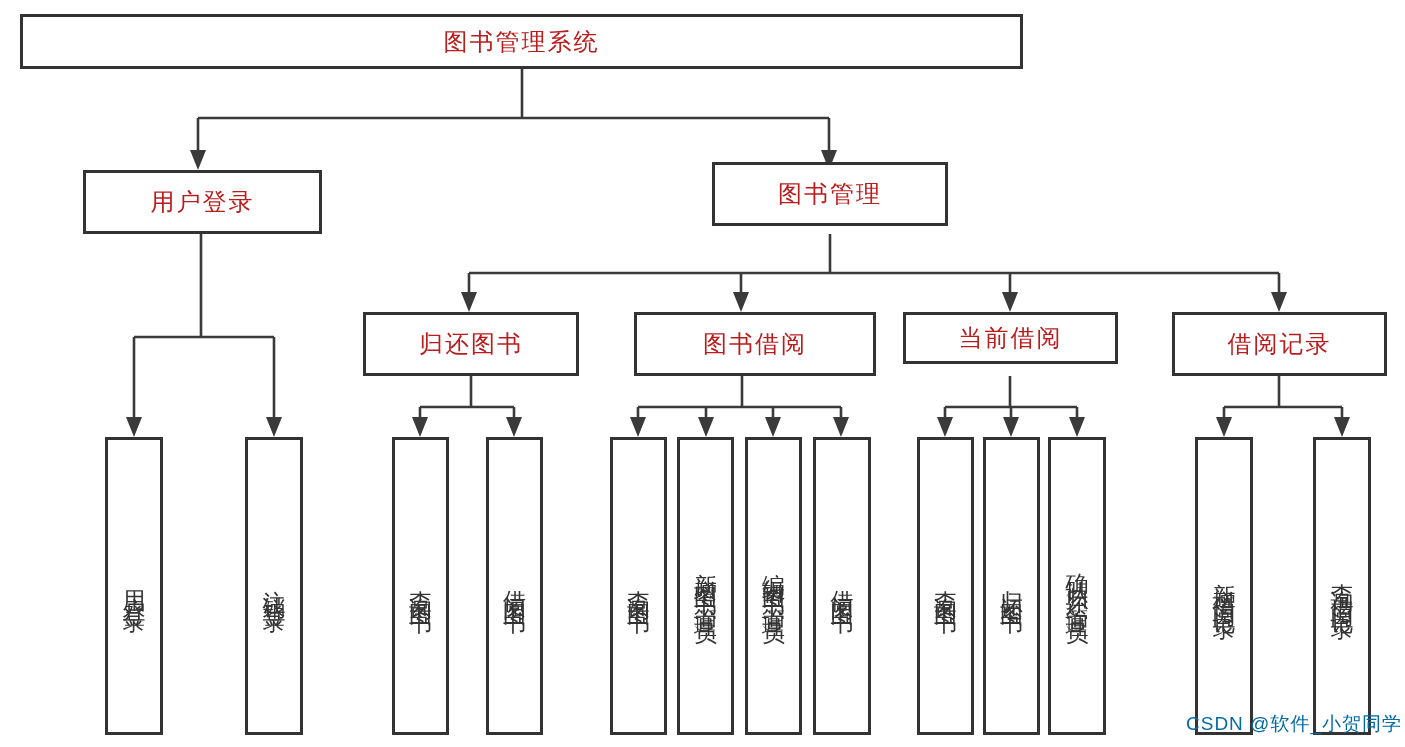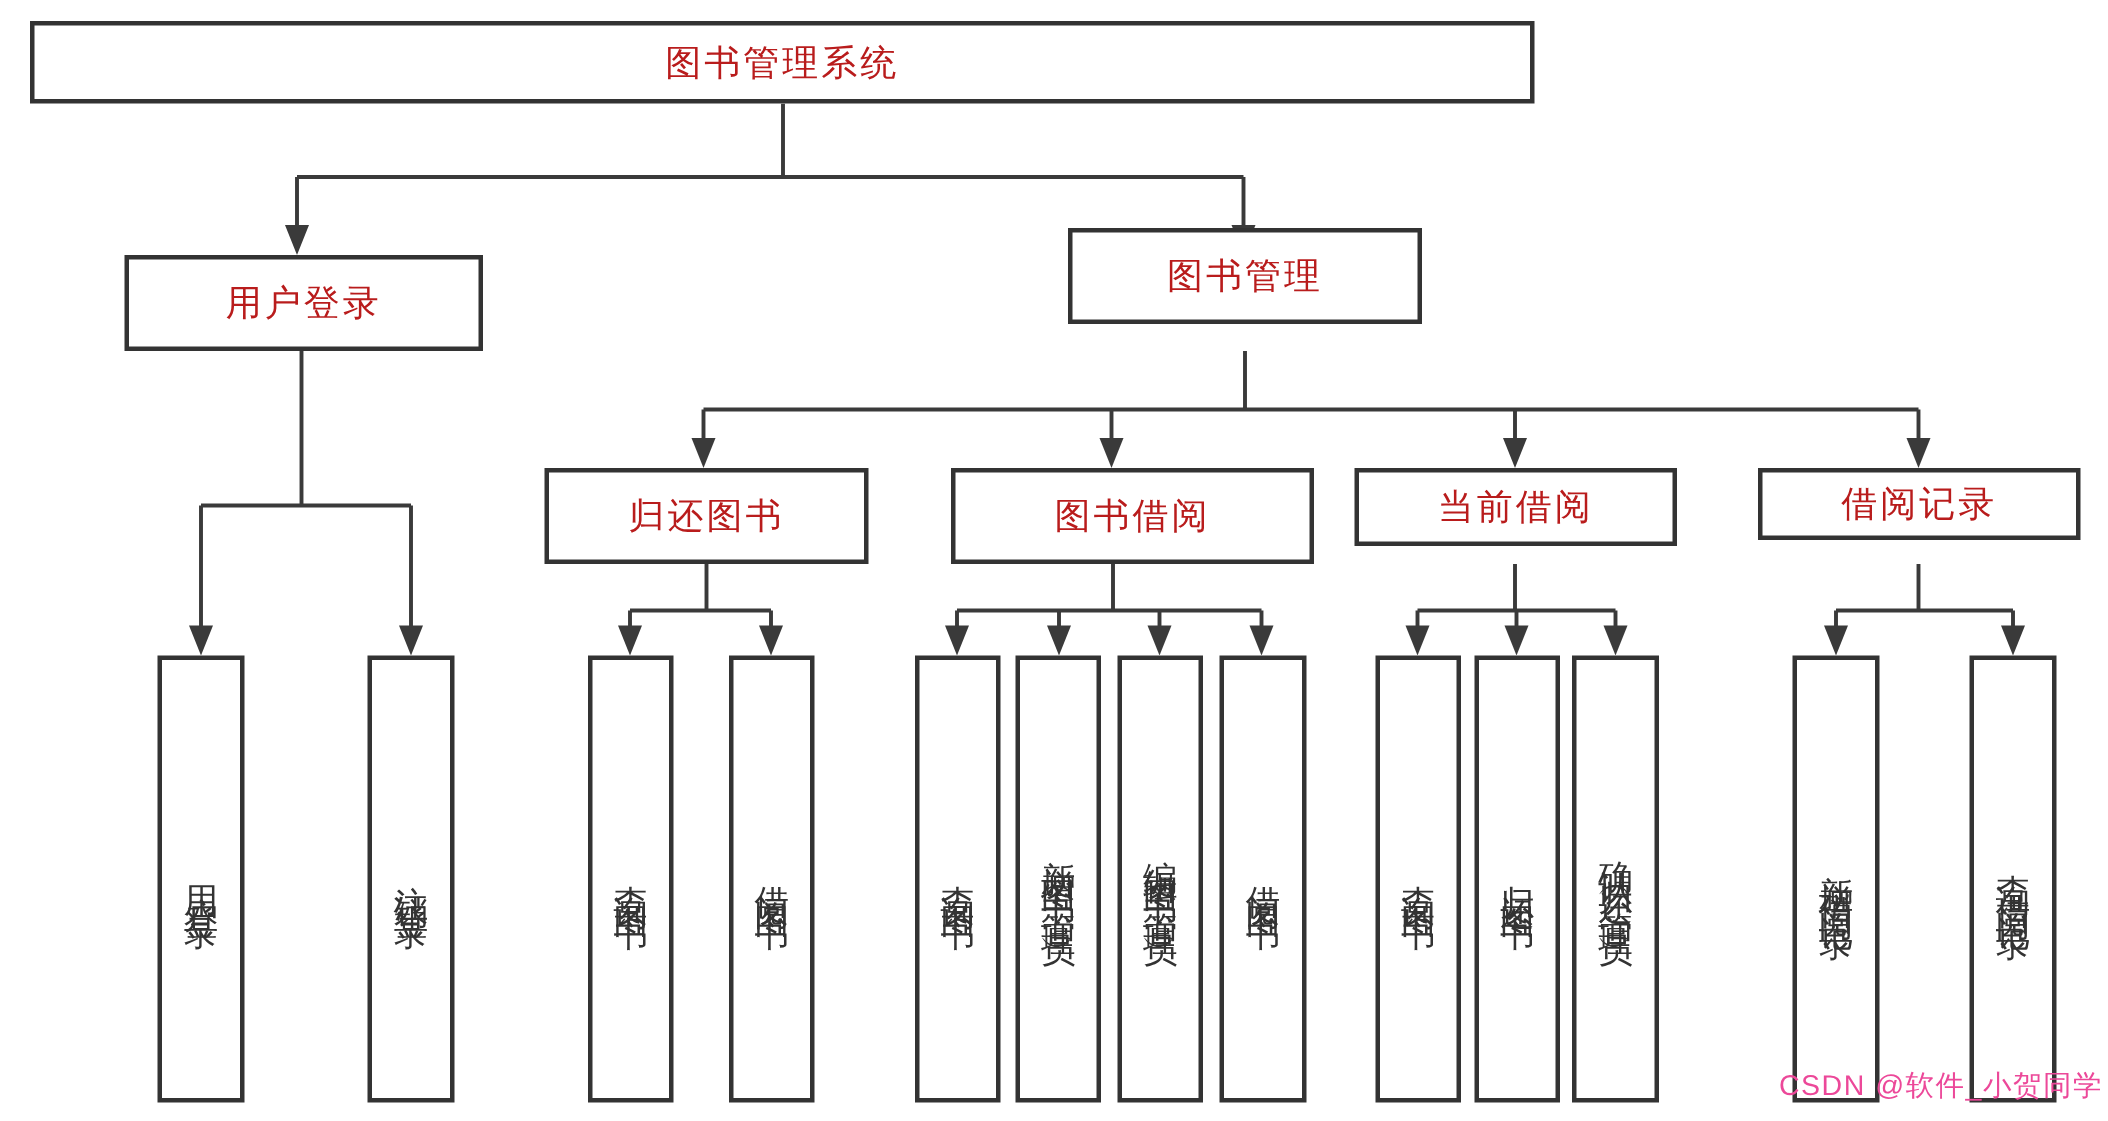--- a/index.html
+++ b/index.html
@@ -33,21 +33,21 @@
     text-orientation:mixed;
     font-size:23px;
     letter-spacing:7px;
     line-height:1;
     white-space:nowrap;
   }
   .watermark{
     position:absolute;
     left:1186px;top:711px;
     font-size:19px;
-    color:#ec4899;
+    color:#0369a1;
     letter-spacing:1px;
     white-space:nowrap;
   }
 </style>
 </head>
 <body>
 
 <div id="stage">
 
   <svg id="wires" viewBox="0 0 1405 747" xmlns="http://www.w3.org/2000/svg">
@@ -90,34 +90,34 @@
     </g>
   </svg>
 
   <div class="hbox" style="left:20px;top:14px;width:1003px;height:55px;">
     <span>图书管理系统</span>
   </div>
 
   <div class="hbox" style="left:83px;top:170px;width:239px;height:64px;">
     <span>用户登录</span>
   </div>
-  <div class="hbox" style="left:712px;top:152px;width:236px;height:64px;">
+  <div class="hbox" style="left:712px;top:162px;width:236px;height:64px;">
     <span>图书管理</span>
   </div>
 
   <div class="hbox" style="left:363px;top:312px;width:216px;height:64px;">
     <span>归还图书</span>
   </div>
   <div class="hbox" style="left:634px;top:312px;width:242px;height:64px;">
     <span>图书借阅</span>
   </div>
   <div class="hbox" style="left:903px;top:312px;width:215px;height:52px;">
     <span>当前借阅</span>
   </div>
-  <div class="hbox" style="left:1172px;top:312px;width:215px;height:48px;">
+  <div class="hbox" style="left:1172px;top:312px;width:215px;height:64px;">
     <span>借阅记录</span>
   </div>
 
   <div class="vbox" style="left:105px;top:437px;width:58px;height:298px;">
     <span>用户登录</span>
   </div>
   <div class="vbox" style="left:245px;top:437px;width:58px;height:298px;">
     <span>注销登录</span>
   </div>
 

